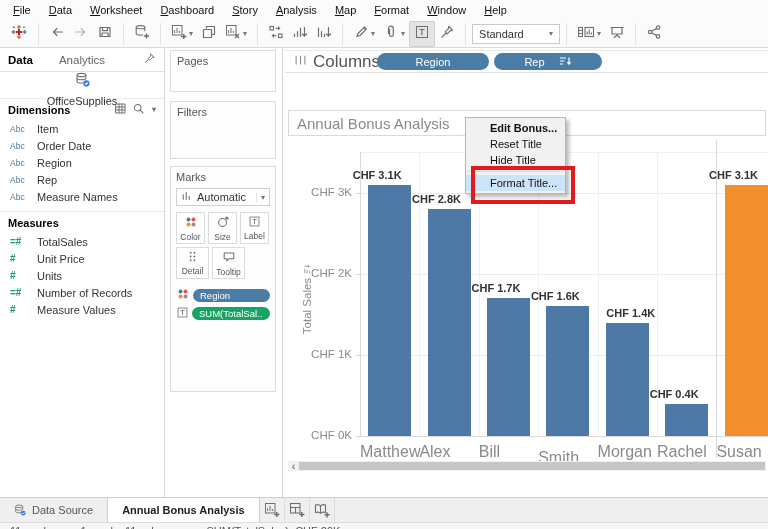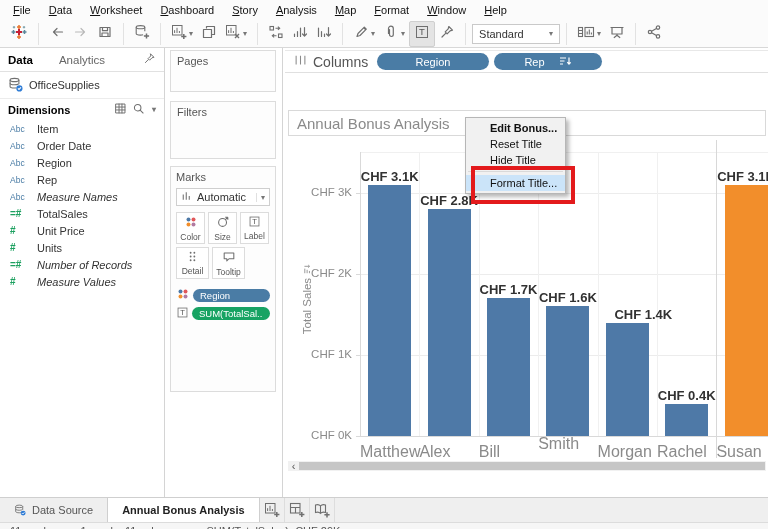--- a/index.html
+++ b/index.html
@@ -25,27 +25,27 @@
     border:1px solid #c9c9c9; background:#fff; font-size:11px; color:#333; padding:0 6px; }
 
   
   .datapane { position:absolute; left:0; top:48px; width:165px; height:449px; background:#fff;
     border-right:1px solid #d4d4d4; }
   .dp-tabs { display:flex; align-items:center; height:24px; border-bottom:1px solid #e1e1e1; padding:0 8px; }
   .dp-tab { font-size:11.5px; color:#666; margin-right:26px; }
   .dp-tab.active { color:#000; font-weight:bold; }
   .dp-pin { margin-left:auto; }
   .dp-source { display:flex; align-items:center; gap:6px; height:26px; padding:0 8px;
-    font-size:11px; color:#333; }
+    font-size:11px; color:#333;flex-direction:column; }
   .dp-header { display:flex; align-items:center; height:22px; padding:0 8px;
     font-size:11px; font-weight:bold; color:#000; border-top:1px solid #ececec; }
   .dp-hicons { margin-left:auto; display:flex; align-items:center; gap:5px; color:#777; }
   .field-row { display:flex; align-items:center; gap:7px; height:17px; padding:0 8px 0 10px;
     font-size:11px; color:#333; }
-  .field-row.italic .f-label { font-style:italic; }
+  .field-row.italic .f-label { }
   .f-icon-abc { color:#4a7ca5; font-size:8.5px; width:20px; }
   .f-icon-num { color:#1ca05f; font-size:10px; width:20px; font-weight:bold; }
 
   .cardspane { position:absolute; left:165px; top:48px; width:118px; height:449px; background:#fff;
     border-right:1px solid #d4d4d4; }
   .card { position:absolute; left:5px; width:106px; border:1px solid #dcdcdc; background:#fdfdfd;
     font-size:11px; color:#555; padding:4px 6px; }
   .card.pages { top:2px; height:42px; }
   .card.filters { top:53px; height:58px; }
   .card.marks { top:118px; height:226px; padding:4px 5px; }
@@ -61,35 +61,35 @@
   .mpill-row { display:flex; align-items:center; gap:3px; }
   .mini-pill { height:13px; border-radius:7px; color:#fff; font-size:9.5px; line-height:13px;
     padding:0 7px; width:82px; }
 
   
   .shelfrow { position:absolute; left:285px; width:483px; height:23px; background:#fff;
     border-bottom:1px solid #e0e0e0; display:flex; align-items:center; }
   .shelfrow.columns { top:50px; border-top:1px solid #e8e8e8; }
   .shelfrow.rows { top:76px; }
   .shelf-label { display:flex; align-items:center; gap:5px; width:92px; padding-left:8px;
-    font-size:14px; color:#555; }
+    font-size:17px; color:#555; }
   .pill { height:17px; border-radius:9px; color:#fff; font-size:11px; display:flex;
     align-items:center; justify-content:center; gap:4px; margin-right:5px; }
 
   
   .sheet-title { position:absolute; left:288px; top:110px; width:478px; height:26px;
     border:1px solid #d9d9d9; background:#fff; font-size:15px; color:#8a8a8a;
     display:flex; align-items:center; padding-left:8px; }
   #chart { position:absolute; left:283px; top:140px; width:485px; height:330px; overflow:hidden; }
   .gridline { position:absolute; background:#ececec; height:1px; }
   .coldiv { position:absolute; background:#f0f0f0; width:1px; }
   .coldiv.strong { background:#d8d8d8; }
   .axisline { position:absolute; background:#d9d9d9; }
   .bar { position:absolute; }
-  .bar-label { position:absolute; width:74px; text-align:center; font-size:13px; font-weight:bold;
+  .bar-label { position:absolute; width:74px; text-align:left; font-size:11px; font-weight:bold;
     color:#323232; white-space:nowrap; }
   .ytick { position:absolute; width:62px; text-align:right; font-size:11.5px; color:#8a8a8a; }
   .xtick { position:absolute; text-align:left; font-size:16px; color:#8a8a8a; }
   .ylabel { position:absolute; font-size:11.5px; color:#8a8a8a; display:flex; align-items:center;
     gap:4px; justify-content:center; transform:rotate(-90deg); width:140px; }
   .hscroll { position:absolute; left:288px; top:461px; width:478px; height:10px; background:#f1f1f1;
     display:flex; align-items:center; }
   .hs-arrow { width:11px; font-size:11px; color:#555; text-align:center; line-height:10px; }
   .hs-thumb { height:8px; background:#c6c6c6; flex:1; margin-right:1px; }
 
@@ -319,20 +319,23 @@
         </div>
         <div class="field-row">
           <span class="f-icon-abc">Abc</span>
           <span class="f-label">Rep</span>
         </div>
         <div class="field-row italic">
           <span class="f-icon-abc">Abc</span>
           <span class="f-label">Measure Names</span>
         </div>
       </div>
+    <div class="dp-header" style="margin-top:6px;">
+      <span>Measures</span>
+    </div>
     <div id="measList">
         <div class="field-row">
           <span class="f-icon-num">=<span style="letter-spacing:-1px">#</span></span>
           <span class="f-label">TotalSales</span>
         </div>
         <div class="field-row">
           <span class="f-icon-num"><span style="letter-spacing:-1px">#</span></span>
           <span class="f-label">Unit Price</span>
         </div>
         <div class="field-row">
@@ -485,21 +488,21 @@
       <div class="bar-label" style="left:69.7px;top:28.9px;">CHF 3.1K</div>
       <div class="xtick" style="left:77.0px;top:303px;width:59.4px;">Matthew</div>
       <div class="bar" style="left:144.6px;top:69.2px;width:43px;height:226.8px;background:#4E79A7;"></div>
       <div class="bar-label" style="left:129.1px;top:53.2px;">CHF 2.8K</div>
       <div class="xtick" style="left:136.4px;top:303px;width:59.4px;">Alex</div>
       <div class="bar" style="left:204.0px;top:158.3px;width:43px;height:137.7px;background:#4E79A7;"></div>
       <div class="bar-label" style="left:188.5px;top:142.3px;">CHF 1.7K</div>
       <div class="xtick" style="left:195.8px;top:303px;width:59.4px;">Bill</div>
       <div class="bar" style="left:263.4px;top:166.4px;width:43px;height:129.6px;background:#4E79A7;"></div>
       <div class="bar-label" style="left:247.9px;top:150.4px;">CHF 1.6K</div>
-      <div class="xtick" style="left:255.2px;top:295px;width:59.4px;">Smith</div>
+      <div class="xtick" style="left:255.2px;top:309px;width:59.4px;">Smith</div>
       <div class="bar" style="left:322.8px;top:182.6px;width:43px;height:113.4px;background:#4E79A7;"></div>
       <div class="bar-label" style="left:307.3px;top:166.6px;margin-left:16px;">CHF 1.4K</div>
       <div class="xtick" style="left:314.6px;top:303px;width:59.4px;">Morgan</div>
       <div class="bar" style="left:382.2px;top:263.6px;width:43px;height:32.4px;background:#4E79A7;"></div>
       <div class="bar-label" style="left:366.7px;top:247.6px;">CHF 0.4K</div>
       <div class="xtick" style="left:374.0px;top:303px;width:59.4px;">Rachel</div>
       <div class="bar" style="left:441.6px;top:44.9px;width:43px;height:251.1px;background:#F28E2B;"></div>
       <div class="bar-label" style="left:426.1px;top:28.9px;">CHF 3.1K</div>
       <div class="xtick" style="left:433.4px;top:303px;width:59.4px;">Susan</div>
     </div>

